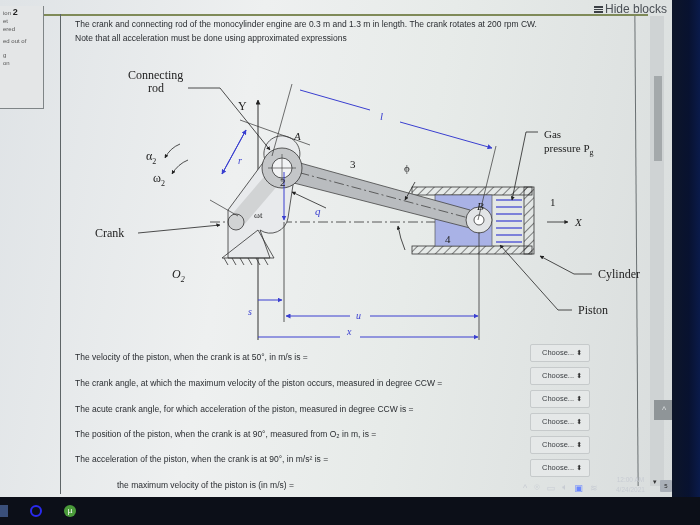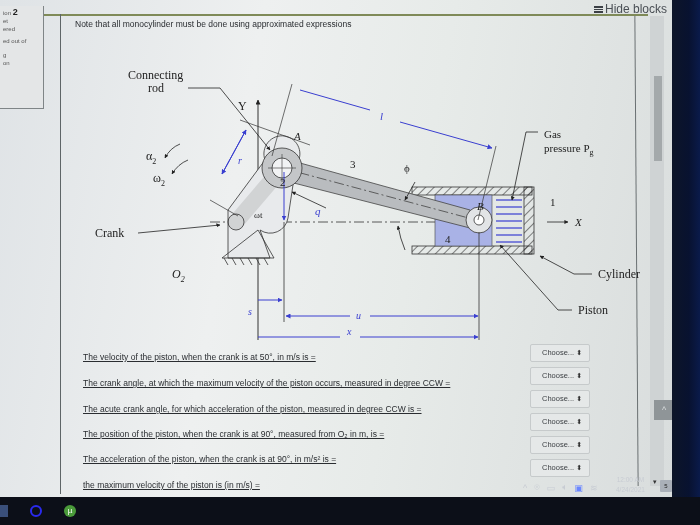--- a/index.html
+++ b/index.html
@@ -45,21 +45,21 @@
   .scroll-down { position:absolute; left:3px; bottom:0px; font-size:7px; color:#333; }
   .back-top {
     position:absolute; left:654px; top:400px; width:20px; height:20px; background:#8f9598;
     color:#d8dcdd; font-size:9px; text-align:center; line-height:20px;
   }
   .question-text {
     position:absolute; left:75px; top:17px; font-size:8.5px; color:#2a2d31; line-height:14px;
   }
   .diagram { position:absolute; left:60px; top:60px; width:600px; height:280px; }
   .answers { position:absolute; left:75px; top:340px; width:560px; }
-  .qrow { position:absolute; left:8px; font-size:8.5px; color:#2a2d31; white-space:nowrap;text-decoration:underline; }
+  .qrow { position:absolute; left:0; font-size:8.5px; color:#2a2d31; white-space:nowrap; }
   .choose {
     position:absolute; left:455px; width:60px; height:18px; box-sizing:border-box;
     background:#e5e8e8; border:1px solid #c6cacb; border-radius:2px;
     font-size:7.5px; color:#3a3e42; line-height:16px; padding-left:11px;
   }
   .choose .arrows { position:absolute; right:7px; top:0; font-size:7px; color:#333; }
   .tray { position:absolute; left:523px; top:482px; display:flex; gap:7px; align-items:center; font-size:9px; color:#c8ccd3; }
   .clock { position:absolute; left:616px; top:475px; font-size:6.5px; color:#c8ccd3; text-align:center; line-height:10px; }
   .notif {
     position:absolute; left:660px; top:480px; width:12px; height:12px; background:#aab0b8; border-radius:1px;
@@ -92,21 +92,22 @@
     <div style="padding-left:3px;padding-top:6px;">
       <div>g</div>
       <div>on</div>
     </div>
   </div>
 
   <div class="sidebar-divider"></div>
   <div class="content-right-line"></div>
 
   <div class="question-text">
-    <div>Note that all monocylinder must be done using approximated  expressions</div>
+    <div>The crank and connecting rod of the monocylinder engine are 0.3 m and 1.3 m in length. The crank rotates at 200 rpm CW.</div>
+    <div>Note that all acceleration must be done using approximated  expressions</div>
   </div>
 
   <svg class="diagram" viewBox="0 0 600 280">
     <defs>
       <pattern id="hatch" width="6" height="6" patternUnits="userSpaceOnUse" patternTransform="rotate(45)">
         <line x1="0" y1="0" x2="0" y2="6" stroke="#333" stroke-width="1.2"></line>
       </pattern>
       <marker id="arrB" viewBox="0 0 10 10" refX="9" refY="5" markerWidth="5" markerHeight="5" orient="auto">
         <path d="M0,0 L10,5 L0,10 z" fill="#3a3fd0"></path>
       </marker>
@@ -237,21 +238,21 @@
 
     <div class="qrow" style="top:64px;">The acute crank angle, for which acceleration of the piston,  measured in degree CCW is =</div>
     <div class="choose" style="top:50px;"><span>Choose...</span><span class="arrows">⬍</span></div>
 
     <div class="qrow" style="top:89px;">The position of the piston, when the crank is at 90°, measured from O₂ in m,  is =</div>
     <div class="choose" style="top:73px;"><span>Choose...</span><span class="arrows">⬍</span></div>
 
     <div class="qrow" style="top:114px;">The acceleration of the piston, when the crank is at 90°, in m/s² is =</div>
     <div class="choose" style="top:96px;"><span>Choose...</span><span class="arrows">⬍</span></div>
 
-    <div class="qrow" style="top:140px;">the maximum velocity of the piston is (in m/s) =</div>
+    <div class="qrow" style="top:140px;margin-left:42px;">the maximum velocity of the piston is (in m/s) =</div>
     <div class="choose" style="top:119px;"><span>Choose...</span><span class="arrows">⬍</span></div>
   </div>
 
   <div class="scrollbar">
     <div class="scroll-thumb"></div>
     <div class="scroll-down">▾</div>
   </div>
   <div class="back-top">^</div>
 </div>
 

